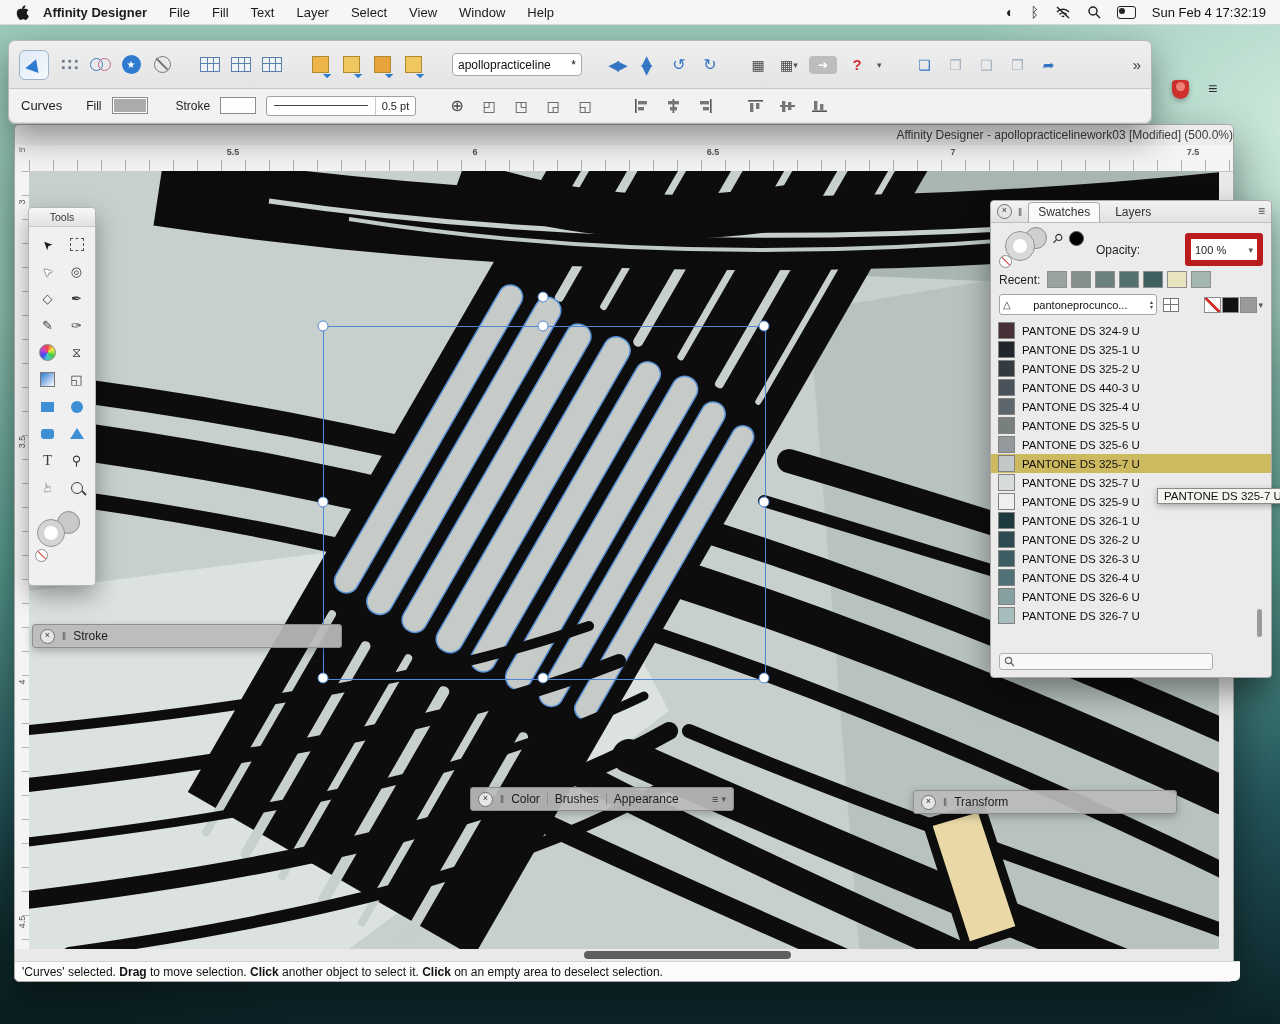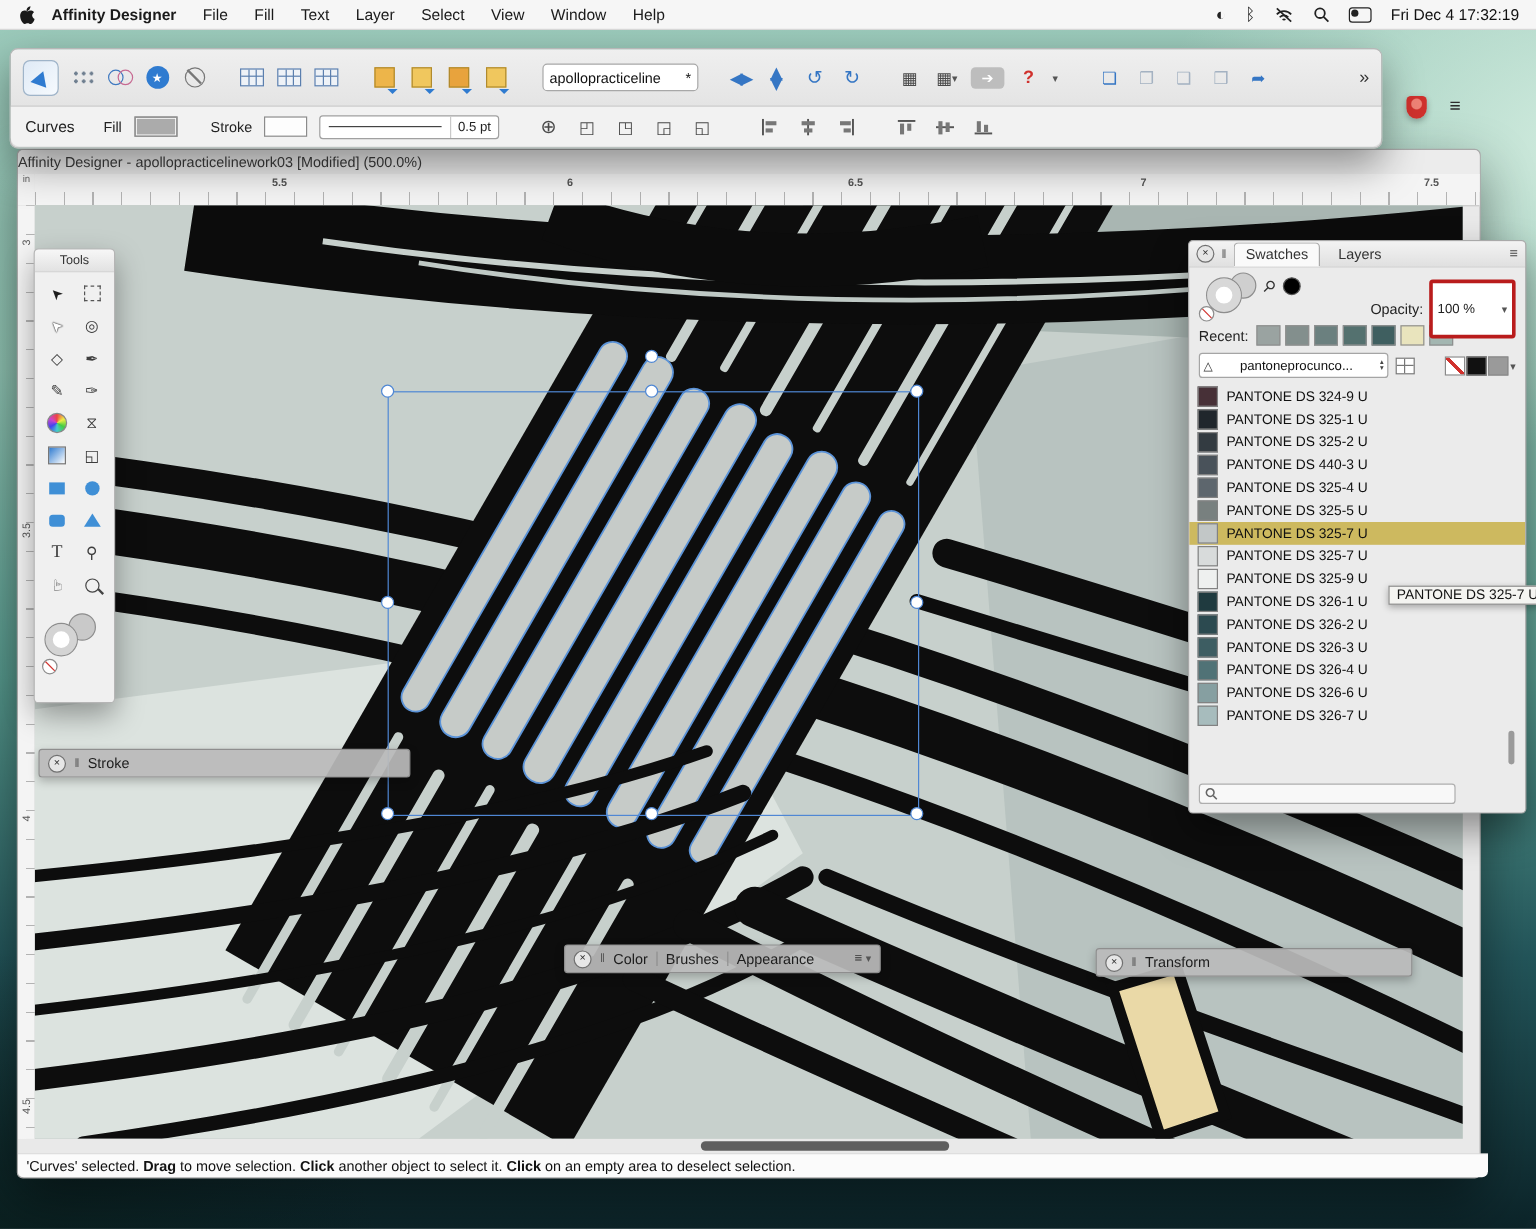--- a/index.html
+++ b/index.html
@@ -55,21 +55,21 @@
   
   .swatchbox{width:34px;height:15px;border:1px solid #8b8b8b;box-shadow:inset 0 0 0 1px #fff;}
   .widthbox{width:148px;height:18px;border:1px solid #a0a0a0;background:#fff;border-radius:3px;
     display:flex;align-items:center;font-size:11px;color:#222;}
   .widthbox .line{flex:1;height:1.5px;background:#444;margin:0 7px;}
   .widthbox .val{border-left:1px solid #c9c9c9;padding:0 6px;height:100%;display:flex;align-items:center;}
   .alsvg{display:flex;align-items:center;}
   
   .docwin{position:absolute;left:14px;top:124px;width:1218px;height:856px;background:#e9e9e9;
     border:1px solid #a8a8a8;border-radius:5px;box-shadow:0 18px 44px rgba(0,0,0,.45);z-index:1;}
-  .doctitle{height:20px;line-height:20px;text-align:left;font-size:12px;color:#3c3c3c;background:#ececec;
+  .doctitle{height:20px;line-height:20px;text-align:right;font-size:12px;color:#3c3c3c;background:#ececec;
     border-bottom:1px solid #d2d2d2;border-radius:5px 5px 0 0;}
   .rcorner{position:absolute;left:0;top:20px;width:14px;height:26px;font-size:8px;color:#666;
     display:flex;align-items:flex-start;justify-content:center;background:#f4f4f4;}
   .rulerh{position:absolute;left:14px;top:20px;width:1204px;height:26px;
     background:linear-gradient(to bottom,#f4f4f4 0 15px,rgba(244,244,244,0) 15px),
       repeating-linear-gradient(90deg,#b3b3b3 0 1px,transparent 1px 24px),#f4f4f4;
     border-bottom:1px solid #c5c5c5;}
   .rulerh span{position:absolute;top:2px;font-size:9px;color:#555;transform:translateX(-50%);font-weight:bold;}
   .rulerv{position:absolute;left:0;top:46px;width:14px;height:778px;
     background:linear-gradient(to right,#f4f4f4 0 7px,rgba(244,244,244,0) 7px),
@@ -130,22 +130,22 @@
   .tab.active{background:#fafafa;border:1px solid #a9a9a9;border-bottom:none;border-radius:4px 4px 0 0;}
   .sw-head .mright{margin-left:auto;margin-bottom:4px;font-size:12px;color:#444;}
   .sw-circles{position:relative;height:46px;}
   .swcA{position:absolute;left:14px;top:8px;width:28px;height:28px;border-radius:50%;background:#fff;border:1px solid #8d8d8d;box-shadow:inset 0 0 0 7px #d8d8d8;}
   .swcB{position:absolute;left:34px;top:4px;width:20px;height:20px;border-radius:50%;background:#cfcfcf;border:1px solid #8d8d8d;}
   .swslash{position:absolute;left:8px;top:32px;width:11px;height:11px;border-radius:50%;background:#fff;border:1px solid #8d8d8d;overflow:hidden;}
   .swslash::after{content:"";position:absolute;left:-1px;top:5px;width:14px;height:1.4px;background:#d0312d;transform:rotate(45deg);}
   .dropper{position:absolute;left:62px;top:8px;font-size:13px;color:#333;transform:rotate(45deg);}
   .blackdot{position:absolute;left:78px;top:8px;width:13px;height:13px;border-radius:50%;background:#000;border:1px solid #555;}
   .opac{position:absolute;right:8px;top:10px;display:flex;align-items:center;gap:5px;font-size:12px;}
-  .opsel{width:58px;height:19px;background:#fff;border:3px solid #b91c1c;border-radius:3px;display:flex;align-items:center;
-    justify-content:space-between;padding:12px 4px;font-size:11px;}
+  .opsel{width:58px;height:19px;background:#fff;border:6px solid #b91c1c;border-radius:3px;display:flex;align-items:center;
+    justify-content:space-between;padding:1px 4px;font-size:11px;margin-left:40px;}
   .recentrow{display:flex;align-items:center;gap:4px;padding:2px 8px 6px;}
   .rchip{width:18px;height:15px;border:1px solid #8f8f8f;}
   .palrow{display:flex;align-items:center;gap:6px;padding:0 8px 6px;}
   .palsel{width:150px;height:19px;background:#fff;border:1px solid #a5a5a5;border-radius:3px;display:flex;align-items:center;
     padding:0 3px;font-size:11px;gap:4px;}
   .palsel .nm{flex:1;overflow:hidden;white-space:nowrap;color:#111;text-align:center;}
   .stepper{display:flex;flex-direction:column;font-size:6px;line-height:5px;color:#444;}
   .gicon{width:14px;height:12px;border:1px solid #777;
     background:linear-gradient(#777,#777) 0 5px/100% 1px no-repeat,linear-gradient(#777,#777) 6px 0/1px 100% no-repeat,#fff;}
   .chipgrp{margin-left:auto;display:flex;align-items:center;gap:1px;}
@@ -192,21 +192,21 @@
           <path d="M4.4 8.4 a5 5 0 0 1 7.2 0"></path>
           <path d="M6.8 10.6 a2 2 0 0 1 2.4 0"></path>
           <line x1="2" y1="1" x2="14" y2="12"></line>
         </g>
       </svg>
     <svg width="14" height="14">
         <circle cx="6" cy="6" r="4" stroke="#222" stroke-width="1.5" fill="none"></circle>
         <line x1="9" y1="9" x2="13" y2="13" stroke="#222" stroke-width="1.5"></line>
       </svg>
     <span class="ccpill"></span>
-    <span class="clock">Fri Dec 4  17:32:19</span>
+    <span class="clock">Sun Feb 4  17:32:19</span>
   </span>
 </div>
 
 <div class="toolbar-win">
   <div class="tb-row1">
     <span class="applogo">
         <i></i>
       </span>
     <span class="cell">
         <span class="dots"></span>
@@ -605,20 +605,24 @@
         <span class="swname">PANTONE DS 440-3 U</span>
       </div>
     <div class="sw-row">
         <span class="swchip" style="background: rgb(93, 102, 109);"></span>
         <span class="swname">PANTONE DS 325-4 U</span>
       </div>
     <div class="sw-row">
         <span class="swchip" style="background: rgb(120, 128, 127);"></span>
         <span class="swname">PANTONE DS 325-5 U</span>
       </div>
+    <div class="sw-row">
+        <span class="swchip" style="background: rgb(148, 154, 155);"></span>
+        <span class="swname">PANTONE DS 325-6 U</span>
+      </div>
     <div class="sw-row" style="background: rgb(205, 185, 95);">
         <span class="swchip" style="background: rgb(194, 199, 199);"></span>
         <span class="swname">PANTONE DS 325-7 U</span>
       </div>
     <div class="sw-row">
         <span class="swchip" style="background: rgb(216, 219, 219);"></span>
         <span class="swname">PANTONE DS 325-7 U</span>
       </div>
     <div class="sw-row">
         <span class="swchip" style="background: rgb(238, 240, 239);"></span>

